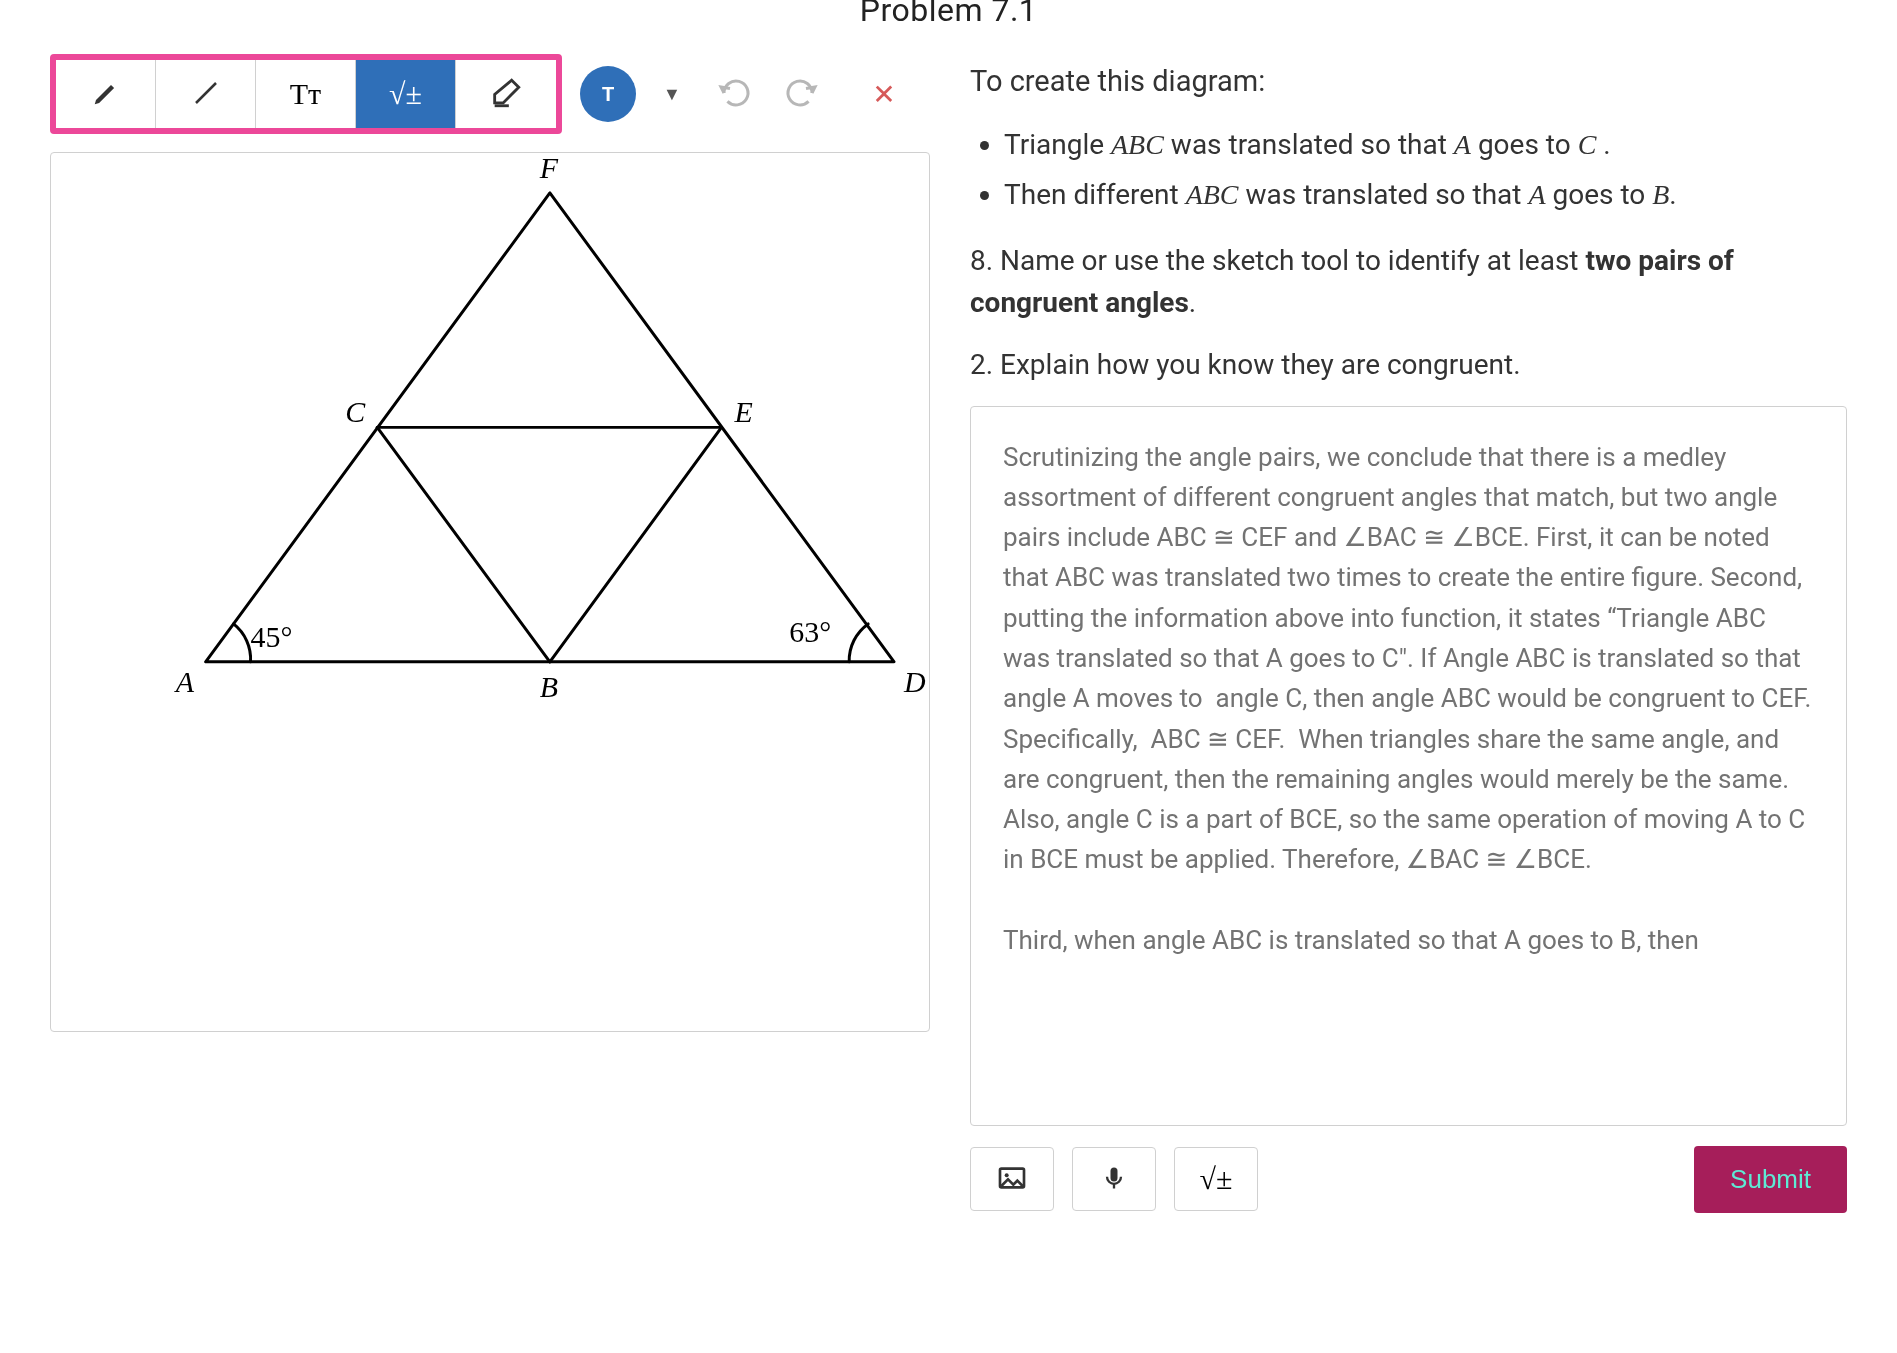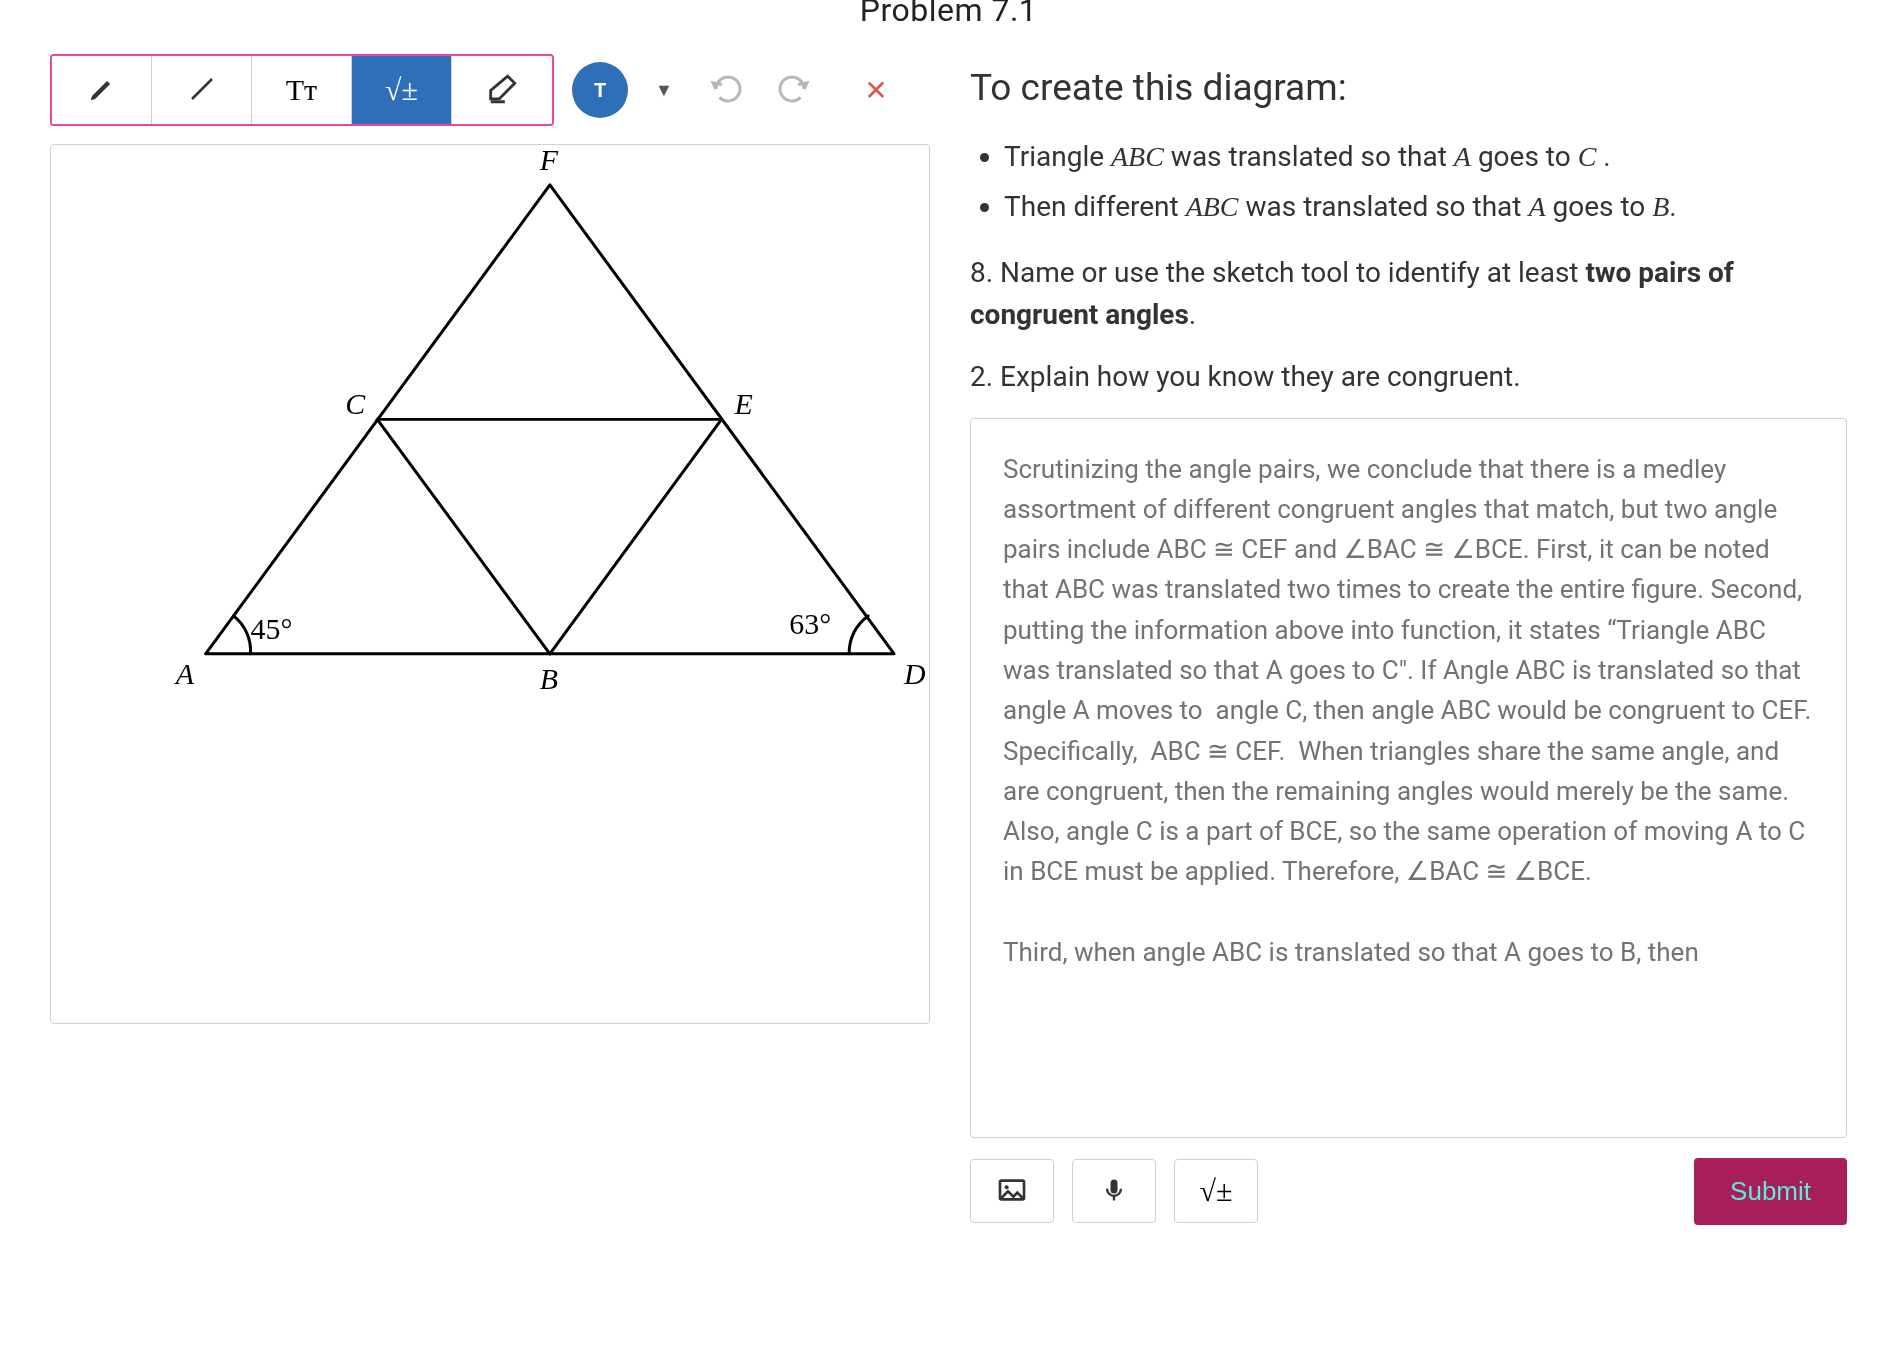--- a/index.html
+++ b/index.html
@@ -41,21 +41,21 @@
 
   
   .toolbar {
     display: flex;
     align-items: center;
     gap: 8px;
     margin-bottom: 18px;
   }
   .tool-group {
     display: inline-flex;
-    border: 2px solid #ec4899;
+    border: 6px solid #ec4899;
     border-radius: 4px;
     overflow: hidden;
   }
   .tool-btn {
     width: 100px;
     height: 68px;
     display: flex;
     align-items: center;
     justify-content: center;
     background: #fff;
@@ -101,21 +101,21 @@
     border: 1px solid #d0d0d0;
     border-radius: 4px;
     position: relative;
     background: #fff;
   }
   .sketch-frame svg { width: 100%; height: 100%; }
   .diag-label { font-family: "Times New Roman", serif; font-style: italic; font-size: 30px; }
   .diag-angle { font-family: "Times New Roman", serif; font-size: 30px; }
 
   
-  .prompt-line { font-size: 37px; margin-bottom: 20px; }
+  .prompt-line { font-size: 29px; margin-bottom: 20px; }
   .bullets { margin: 8px 0 24px 34px; }
   .bullets li { font-size: 28px; margin-bottom: 8px; }
   .mathit { font-family: "Times New Roman", serif; font-style: italic; }
   .q-line { font-size: 28px; margin-bottom: 20px; }
   .q-line b { font-weight: 700; }
 
   .answer-box {
     border: 1px solid #d0d0d0;
     border-radius: 4px;
     padding: 30px 32px;

